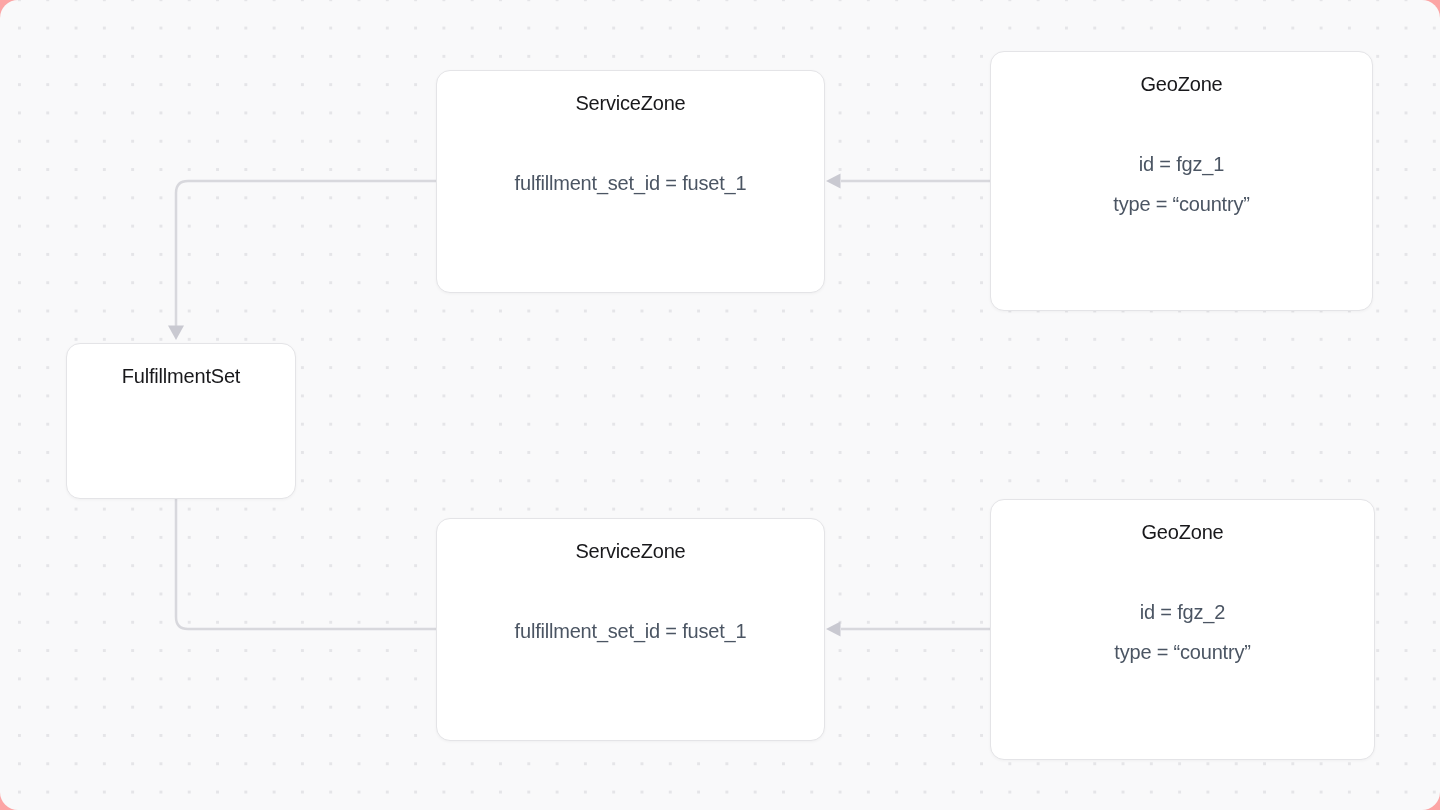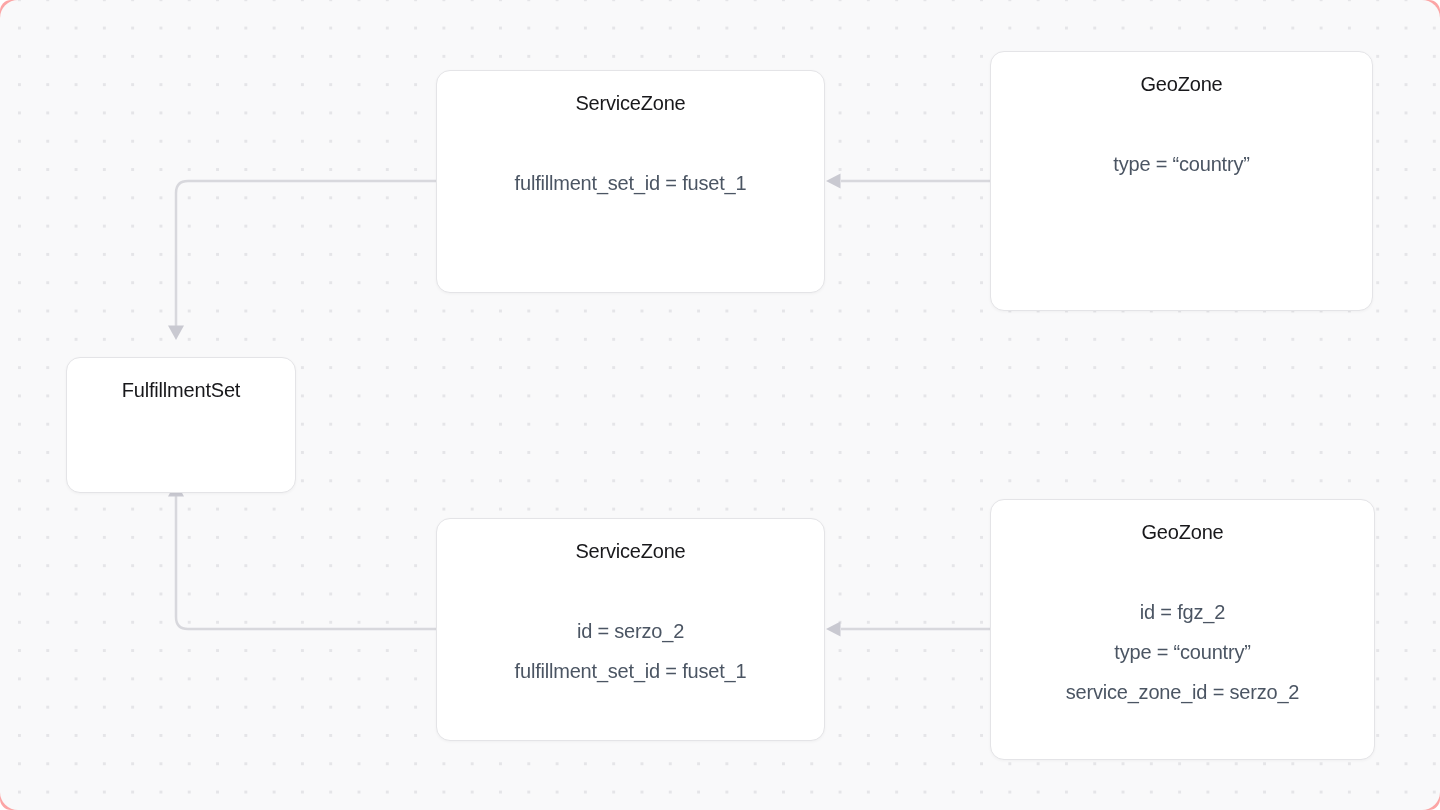--- a/index.html
+++ b/index.html
@@ -4,21 +4,20 @@
 <style>
   * { margin: 0; padding: 0; box-sizing: border-box; }
   html, body { background: #ffffff; font-family: "Liberation Sans", "DejaVu Sans", sans-serif; }
 
   .stage {
     position: relative;
     width: 1440px;
     height: 810px;
     background: #fca5a5;
     overflow: hidden;
-    border-radius: 11px;
   }
 
   .canvas {
     position: absolute;
     inset: 0;
     border-radius: 18px;
     background-color: #F9F9FA;
     background-image: radial-gradient(circle, #E5E5E8 1.7px, transparent 1.9px);
     background-size: 28.3px 28.3px;
     background-position: 5.3px 13.9px;
@@ -54,21 +53,21 @@
     display: block;
     line-height: 40px;
     font-size: 20px;
     font-weight: 400;
     color: #4B5563;
     letter-spacing: -0.2px;
   }
 
   #node-service-zone-1 { left: 436px; top: 70px;  width: 389px; height: 223px; }
   #node-geo-zone-1     { left: 990px; top: 51px;  width: 383px; height: 260px; }
-  #node-fulfillment-set{ left: 66px;  top: 357px; width: 230px; height: 136px; }
+  #node-fulfillment-set{ left: 66px;  top: 343px; width: 230px; height: 156px; }
   #node-service-zone-2 { left: 436px; top: 518px; width: 389px; height: 223px; }
   #node-geo-zone-2     { left: 990px; top: 499px; width: 385px; height: 261px; }
 
   .edge-line { fill: none; stroke: #D8D8DD; stroke-width: 2.5; }
   .edge-head { fill: #C9C9D1; stroke: none; }
 </style>
 </head>
 <body>
 
 <div class="stage">
@@ -91,37 +90,36 @@
 
     <div class="node" id="node-service-zone-1">
       <span class="node-title">ServiceZone</span>
       <div class="node-gap"></div>
       <span class="node-field">fulfillment_set_id = fuset_1</span>
     </div>
 
     <div class="node" id="node-geo-zone-1">
       <span class="node-title">GeoZone</span>
       <div class="node-gap"></div>
+      <span class="node-field">id = fgz_1</span>
       <span class="node-field">type = “country”</span>
     </div>
 
     <div class="node" id="node-fulfillment-set">
       <span class="node-title">FulfillmentSet</span>
       <div class="node-gap"></div>
     </div>
 
     <div class="node" id="node-service-zone-2">
       <span class="node-title">ServiceZone</span>
       <div class="node-gap"></div>
-      <span class="node-field">id = serzo_2</span>
       <span class="node-field">fulfillment_set_id = fuset_1</span>
     </div>
 
     <div class="node" id="node-geo-zone-2">
       <span class="node-title">GeoZone</span>
       <div class="node-gap"></div>
       <span class="node-field">id = fgz_2</span>
       <span class="node-field">type = “country”</span>
-      <span class="node-field">service_zone_id = serzo_2</span>
     </div>
 
   </div>
 </div>
 
 </body></html>

